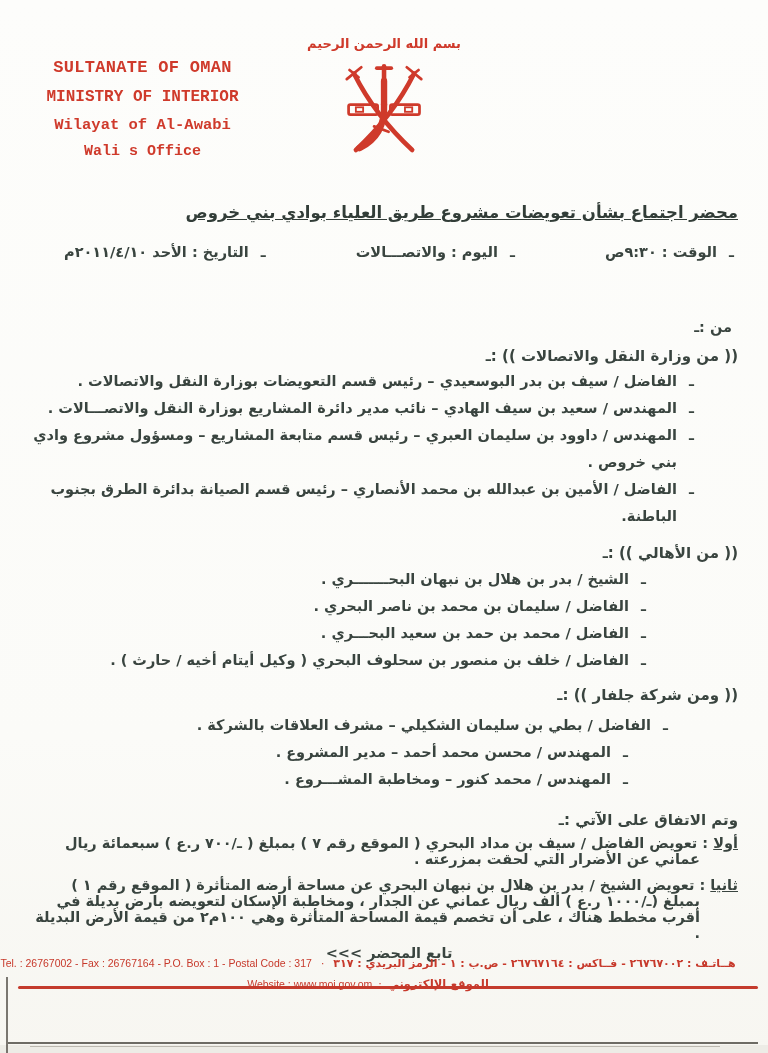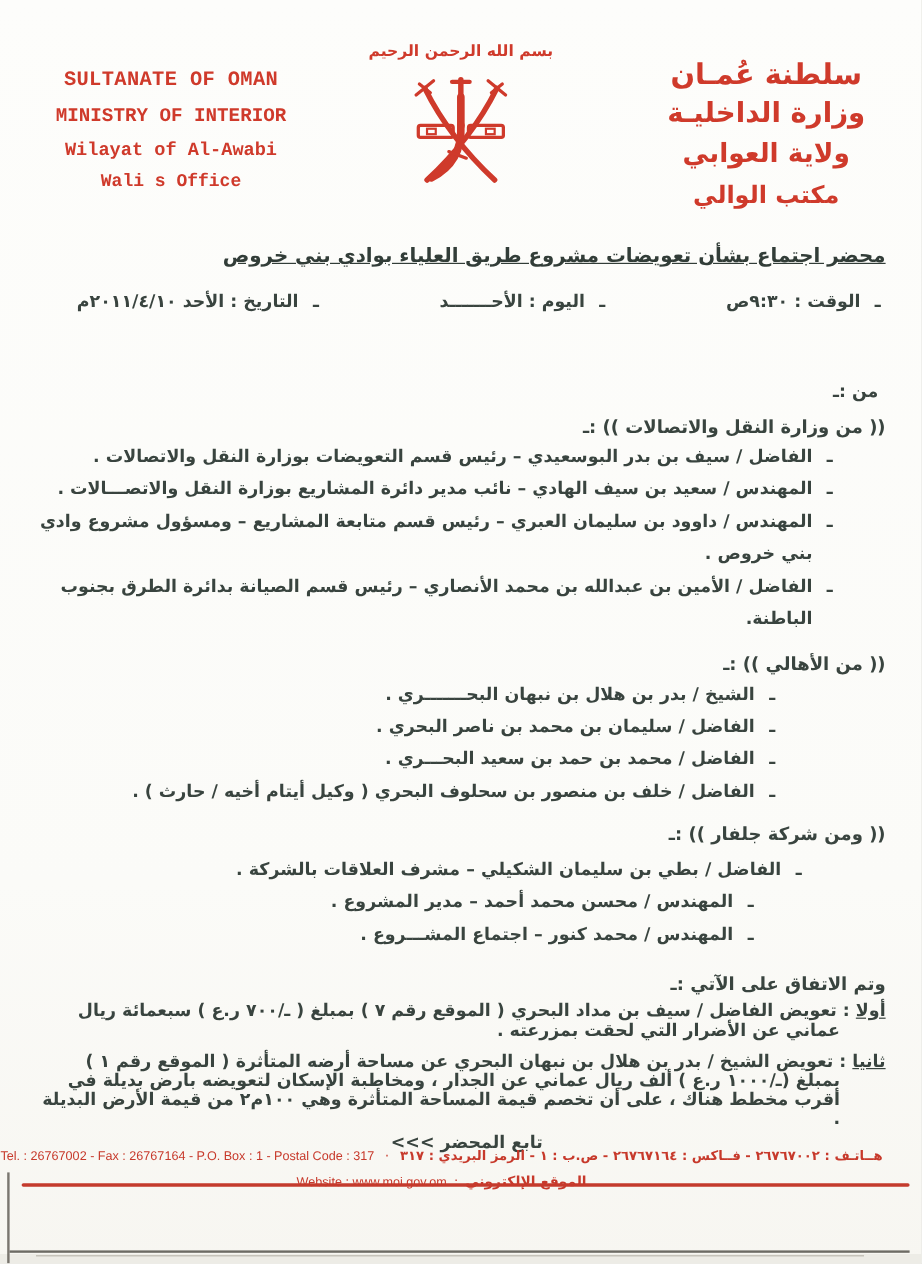--- a/index.html
+++ b/index.html
@@ -94,39 +94,33 @@
           <rect x="16" y="50" width="32" height="11" rx="2" stroke-width="3"></rect>
           <rect x="62" y="50" width="32" height="11" rx="2" stroke-width="3"></rect>
           <rect x="24" y="53" width="8" height="5" stroke-width="2"></rect>
           <rect x="78" y="53" width="8" height="5" stroke-width="2"></rect>
           <path d="M55 50 C 56 72, 48 88, 28 98" stroke-width="7"></path>
           <path d="M44 74 l16 6" stroke-width="3"></path>
         </g>
       </svg>
     </div>
 
-    <div class="lh-ar" lang="ar">
-      <div class="a1">سلطنة عُمـان</div>
-      <div class="a2">وزارة الداخليـة</div>
-      <div class="a3">ولاية العوابي</div>
-      <div class="a4">مكتب الوالي</div>
-    </div>
   </header>
 
   <main lang="ar">
     <h1 class="title">محضر اجتماع بشأن تعويضات مشروع طريق العلياء بوادي بني خروص</h1>
 
     <div class="meta">
       <span class="meta-item">
         <span class="dash">ـ</span>
         <span>الوقت : ٩:٣٠ص</span>
       </span>
       <span class="meta-item">
         <span class="dash">ـ</span>
-        <span>اليوم : الأحـــــــد</span>
+        <span>اليوم : والاتصـــالات</span>
       </span>
       <span class="meta-item">
         <span class="dash">ـ</span>
         <span>التاريخ : الأحد ٢٠١١/٤/١٠م</span>
       </span>
     </div>
 
     <p class="intro"><br><span>من :ـ</span></p>
 
     <h2 class="sec">(( من وزارة النقل والاتصالات )) :ـ</h2>
@@ -174,21 +168,21 @@
       <li>
           <span class="dash">ـ</span>
           <span>الفاضل / بطي بن سليمان الشكيلي – مشرف العلاقات بالشركة .</span>
         </li>
       <li>
           <span class="dash">ـ</span>
           <span>المهندس / محسن محمد أحمد – مدير المشروع .</span>
         </li>
       <li>
           <span class="dash">ـ</span>
-          <span>المهندس / محمد كنور – اجتماع المشـــروع .</span>
+          <span>المهندس / محمد كنور – ومخاطبة المشـــروع .</span>
         </li>
     </ul>
 
     <p class="lead">وتم الاتفاق على الآتي :ـ</p>
 
     <p class="para"><span class="ulabel">أولا</span><span> : تعويض الفاضل / سيف بن مداد البحري ( الموقع رقم ٧ )  بمبلغ ( ـ/٧٠٠ ر.ع ) سبعمائة ريال عماني عن الأضرار التي لحقت بمزرعته .</span></p>
 
     <p class="para para2"><span class="ulabel">ثانيا</span><span> : تعويض الشيخ / بدر بن هلال بن نبهان البحري عن مساحة أرضه المتأثرة ( الموقع رقم ١ ) بمبلغ (ـ/١٠٠٠ ر.ع ) ألف ريال عماني عن الجدار ، ومخاطبة الإسكان لتعويضه بارض بديلة في أقرب مخطط هناك ، على أن تخصم قيمة المساحة المتأثرة وهي ١٠٠م٢ من قيمة الأرض البديلة .</span></p>
 
     <div class="cont">تابع المحضر &gt;&gt;&gt;</div>

